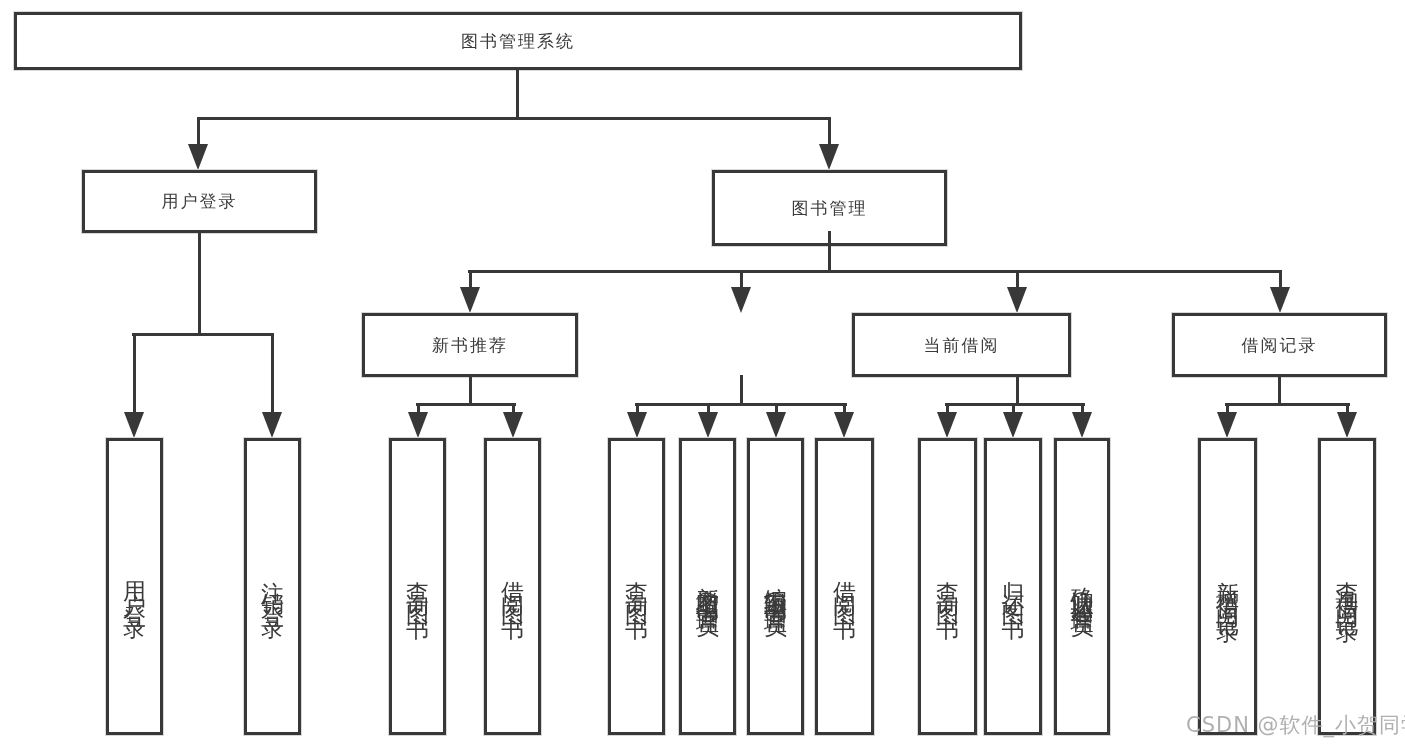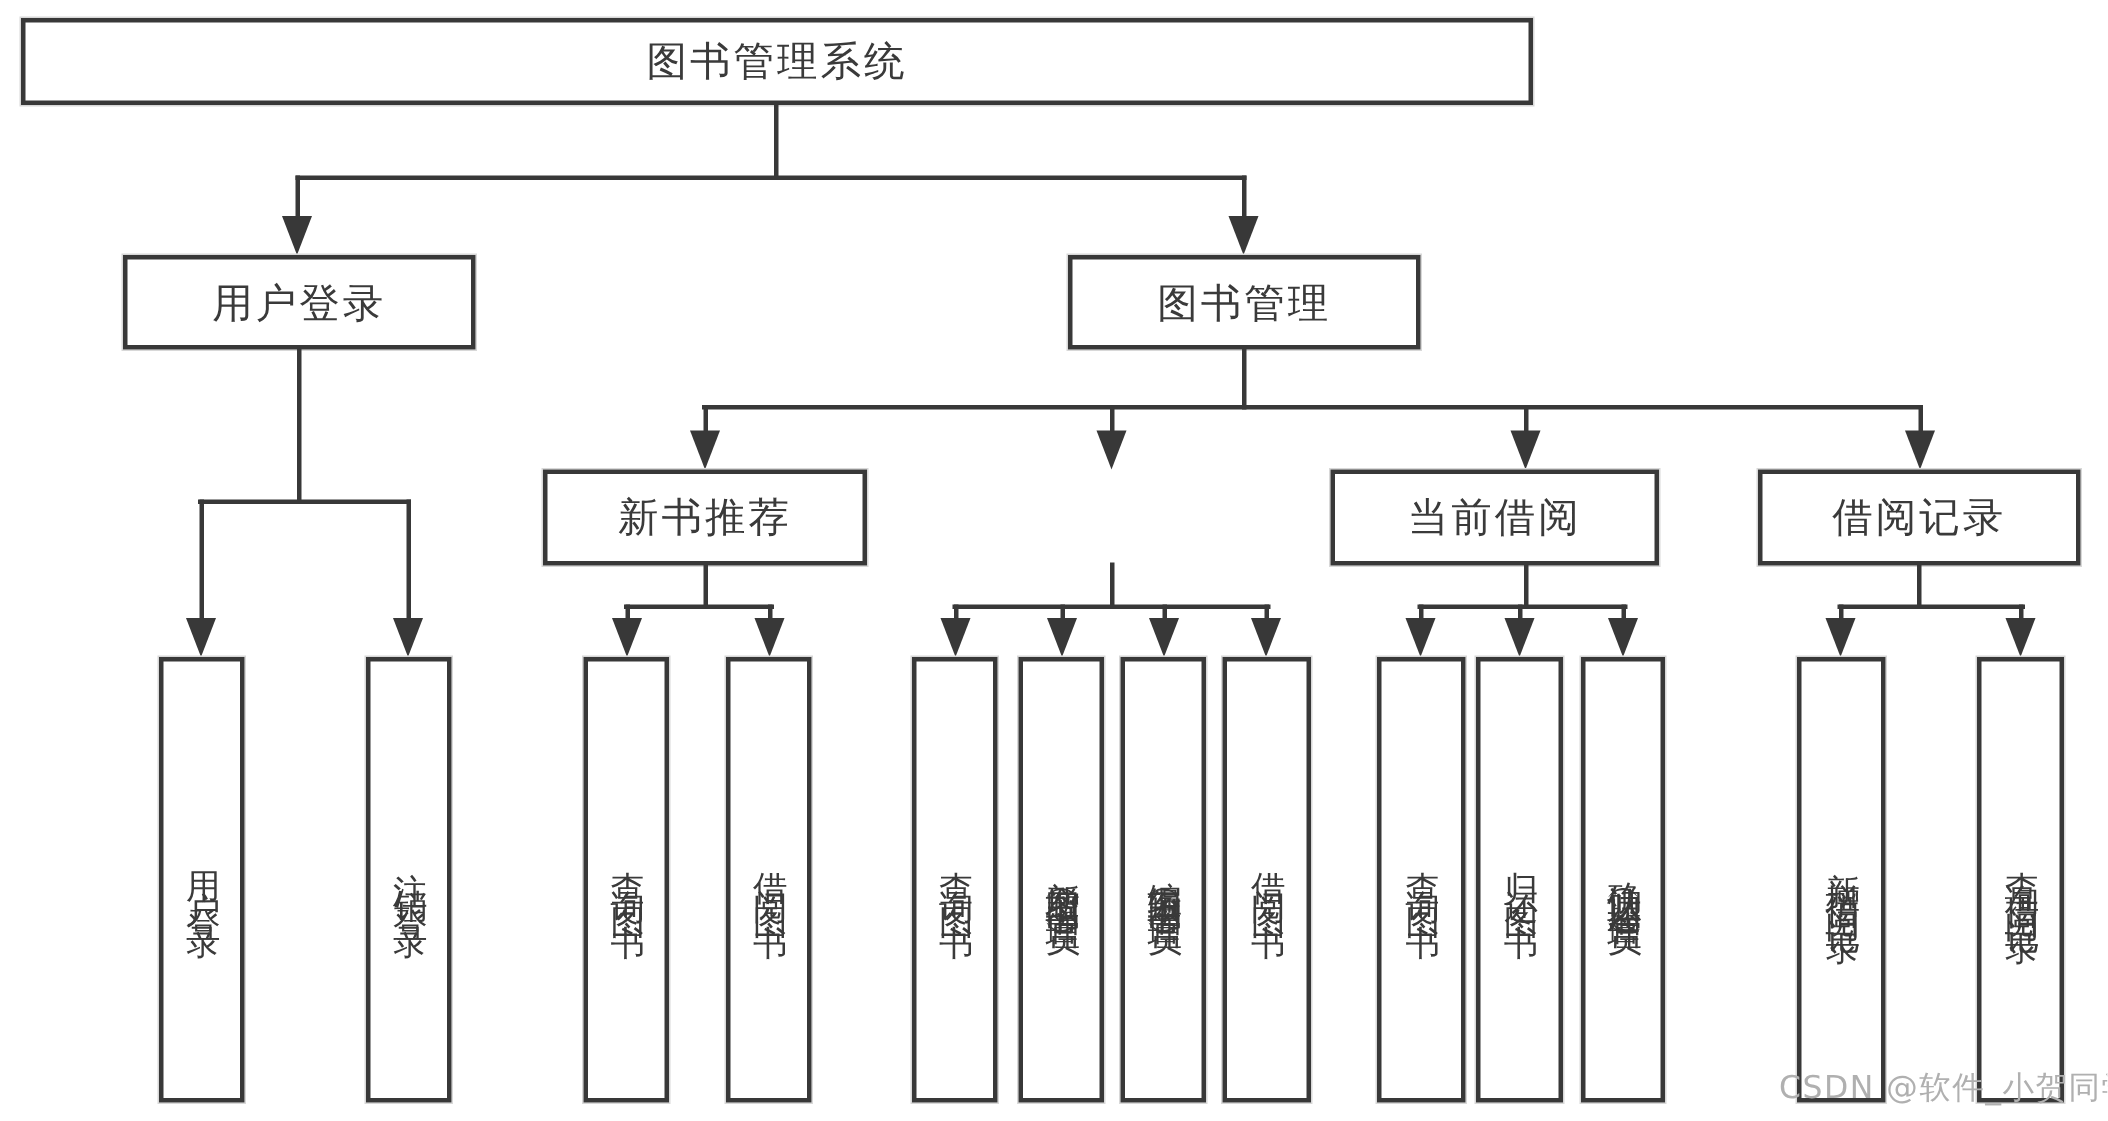--- a/index.html
+++ b/index.html
@@ -4,21 +4,21 @@
 <style>
   html,body{margin:0;padding:0;background:#ffffff;}
   .canvas{
     position:relative;width:1405px;height:747px;background:#ffffff;overflow:hidden;
     font-family:"DejaVu Sans","Liberation Sans",sans-serif;color:#3a3a3a;
   }
   
   .hbox{
     position:absolute;box-sizing:border-box;border:3px solid #383838;background:#ffffff;
     display:flex;align-items:center;justify-content:center;
-    font-size:27px;letter-spacing:2px;box-shadow:0 0 0 1px #d8d8d8;
+    font-size:17px;letter-spacing:2px;box-shadow:0 0 0 1px #d8d8d8;
   }
   
   .vbox{
     position:absolute;box-sizing:border-box;top:438px;height:297px;
     border:3px solid #383838;background:#ffffff;
     display:flex;align-items:center;justify-content:center;
     box-shadow:0 0 0 1px #d8d8d8;
   }
   .vtext{
     writing-mode:vertical-rl;text-orientation:mixed;
@@ -52,21 +52,21 @@
   <div class="ln" style="left:516px;top:68px;width:3px;height:51px"></div>
   <div class="ln" style="left:197px;top:117px;width:634px;height:3px"></div>
   <div class="ln" style="left:197px;top:117px;width:3px;height:30px"></div>
   <div class="ln" style="left:828px;top:117px;width:3px;height:30px"></div>
   <div class="arr" style="left:188px;top:144px"></div>
   <div class="arr" style="left:819px;top:144px"></div>
 
   <div class="hbox" style="left:82px;top:170px;width:235px;height:63px">
     <span>用户登录</span>
   </div>
-  <div class="hbox" style="left:712px;top:170px;width:235px;height:63px">
+  <div class="hbox" style="left:712px;top:170px;width:235px;height:76px">
     <span>图书管理</span>
   </div>
 
   <div class="ln" style="left:198px;top:231px;width:3px;height:105px"></div>
   <div class="ln" style="left:132px;top:333px;width:142px;height:3px"></div>
   <div class="ln" style="left:133px;top:333px;width:3px;height:82px"></div>
   <div class="ln" style="left:271px;top:333px;width:3px;height:82px"></div>
   <div class="arr" style="left:124px;top:412px"></div>
   <div class="arr" style="left:262px;top:412px"></div>
 
@@ -77,21 +77,21 @@
   <div class="ln" style="left:1016px;top:270px;width:3px;height:20px"></div>
   <div class="ln" style="left:1279px;top:270px;width:3px;height:20px"></div>
   <div class="arr" style="left:460px;top:287px"></div>
   <div class="arr" style="left:731px;top:287px"></div>
   <div class="arr" style="left:1007px;top:287px"></div>
   <div class="arr" style="left:1270px;top:287px"></div>
 
   <div class="hbox" style="left:362px;top:313px;width:216px;height:64px">
     <span>新书推荐</span>
   </div>
-  <div class="hbox" style="left:887px;top:313px;width:219px;height:64px">
+  <div class="hbox" style="left:852px;top:313px;width:219px;height:64px">
     <span>当前借阅</span>
   </div>
   <div class="hbox" style="left:1172px;top:313px;width:215px;height:64px">
     <span>借阅记录</span>
   </div>
 
   <div class="ln" style="left:469px;top:375px;width:3px;height:31px"></div>
   <div class="ln" style="left:416px;top:403px;width:100px;height:3px"></div>
   <div class="ln" style="left:417px;top:403px;width:3px;height:12px"></div>
   <div class="ln" style="left:512px;top:403px;width:3px;height:12px"></div>

